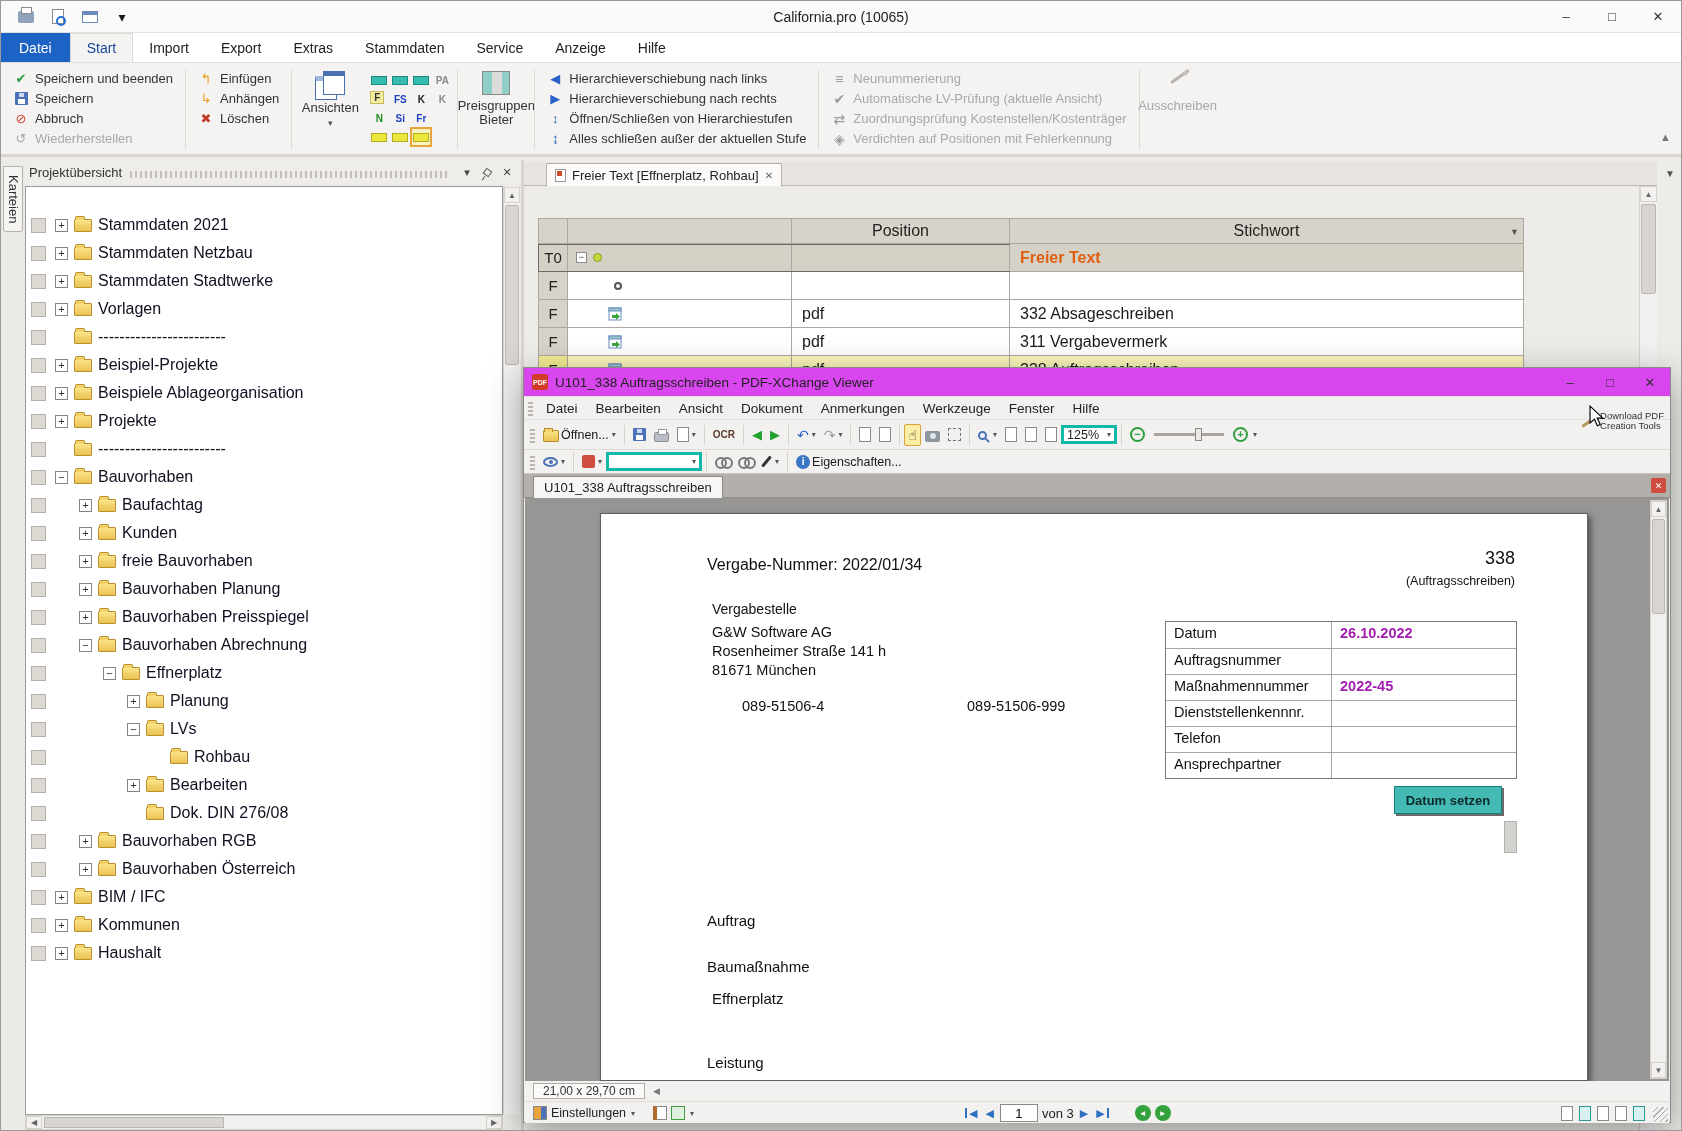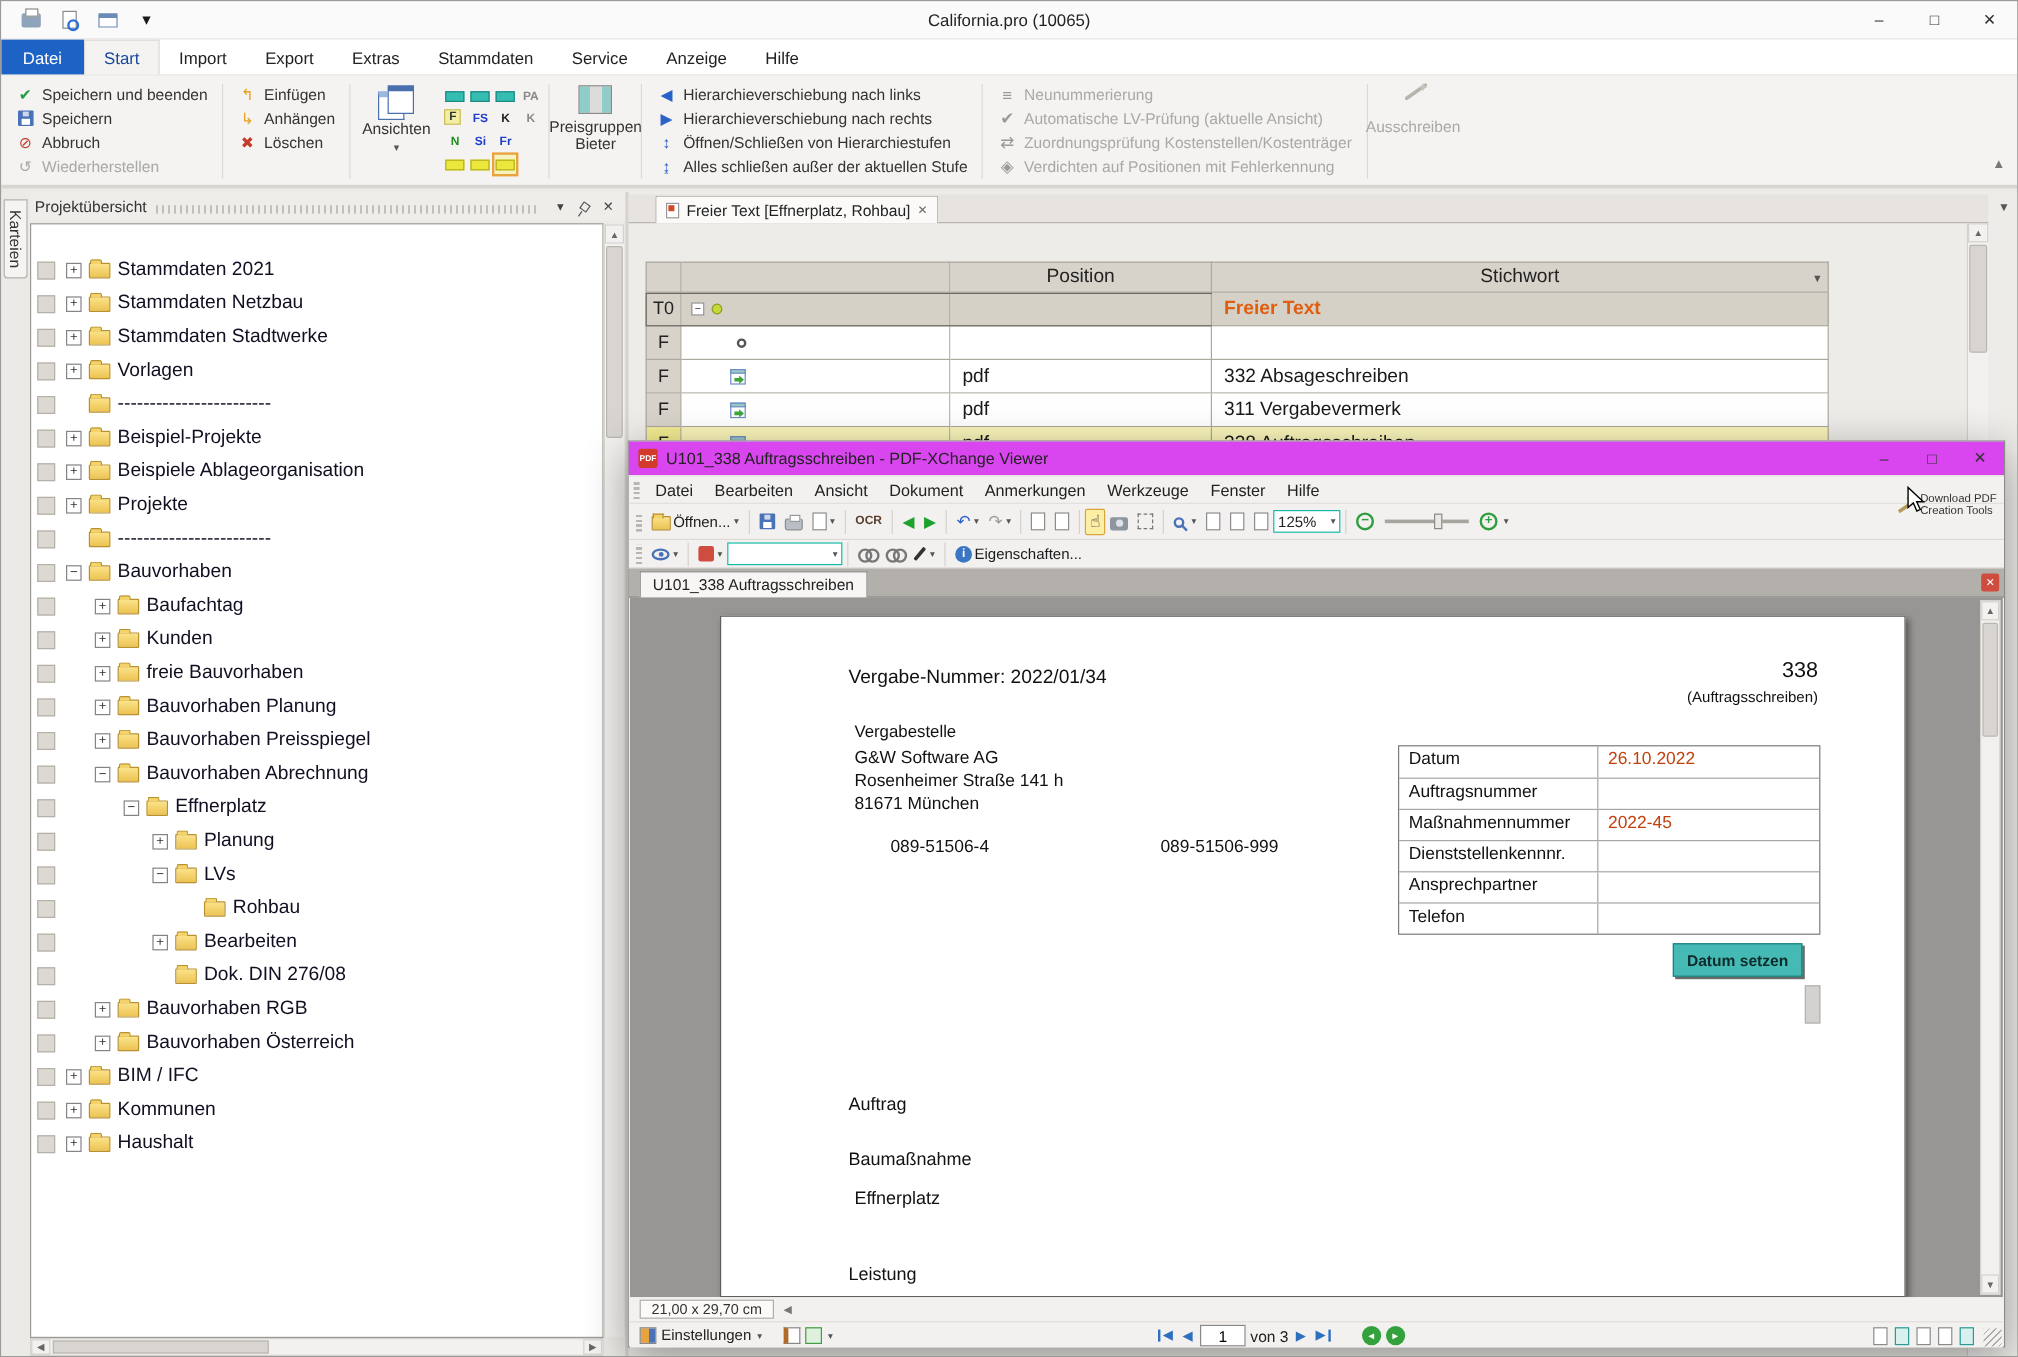--- a/index.html
+++ b/index.html
@@ -142,36 +142,36 @@
 .i-dashedbox{width:13px;height:13px;border:1px dashed #777}
 .i-eye{width:15px;height:10px;border:2px solid #4a72b8;border-radius:50%;position:relative}
 .i-eye::after{content:"";position:absolute;left:3.5px;top:1.5px;width:4px;height:4px;background:#4a72b8;border-radius:50%}
 .i-chain{width:15px;height:9px;position:relative}
 .i-chain::before,.i-chain::after{content:"";position:absolute;top:0;width:8px;height:8px;border:2px solid #777;border-radius:50%}
 .i-chain::after{left:6px}
 .i-pen{width:3px;height:13px;background:#333;transform:rotate(40deg);border-radius:1px;margin:0 4px}
 .i-info{width:14px;height:14px;border-radius:50%;background:#3a76c4;color:#fff;font-size:10px;font-weight:bold;display:flex;align-items:center;justify-content:center}
 .i-greenc{width:15px;height:15px;border-radius:50%;border:2px solid #2f9e3f;color:#2f9e3f;font-size:11px;font-weight:bold;display:flex;align-items:center;justify-content:center;line-height:11px}
 .ocr{font-size:10px;font-weight:bold;color:#5a3c2a;letter-spacing:0}
-.combo{height:19px;background:#fff;border:1px solid #14b8a6;display:flex;align-items:center;justify-content:space-between;padding:0 3px;font-size:12.5px;color:#222}
+.combo{height:19px;background:#fff;border:3px solid #14b8a6;display:flex;align-items:center;justify-content:space-between;padding:0 3px;font-size:12.5px;color:#222}
 .slider{width:70px;height:3px;background:#a8a49f;position:relative;margin:0 5px;flex:none}
 .slider .sthumb2{position:absolute;left:58%;top:-5px;width:7px;height:13px;background:#ece9e5;border:1px solid #8a8a8a}
 #pdfdoctabs{height:24px;background:#b3afab;position:relative;border-bottom:1px solid #8f8b87}
 .pdoctab{position:absolute;left:9px;top:2px;height:22px;background:#f7f6f5;border:1px solid #8a8a8a;border-bottom:none;display:flex;align-items:center;padding:0 10px;font-size:13px;color:#222;cursor:pointer}
 .pdocclose{position:absolute;right:4px;top:4px;width:15px;height:15px;background:#cf4d3e;color:#fff;font-size:9px;display:flex;align-items:center;justify-content:center;border-radius:2px;cursor:pointer}
 #pdfdoc{position:absolute;left:1px;right:1px;top:130px;height:583px;background:#989694;overflow:hidden}
 #pdfpage{position:absolute;left:75px;top:15px;width:988px;height:568px;background:#fff;border:1px solid #5f5f5f;box-shadow:3px 3px 6px rgba(0,0,0,.45)}
 #pdf-vscroll{position:absolute;right:2px;top:2px;bottom:2px;width:17px;background:#f1f0ee;border:1px solid #d5d2ce}
 .pgtxt{position:absolute;font-size:14.5px;color:#111;white-space:nowrap}
 .b{font-weight:normal}
 #infotable{position:absolute;left:564px;top:107px;width:352px;border:1px solid #7a7a7a}
 .itrow{display:flex;height:26px;border-top:1px solid #a6a6a6}
 .itrow:first-child{border-top:none}
 .itlabel{width:166px;padding:3px 12px 0 8px;font-size:14.5px;color:#111;border-right:1px solid #a6a6a6}
-.itvalue{flex:1;padding:3px 0 0 8px;font-size:14.5px;font-weight:normal;color:#c2410c}
+.itvalue{flex:1;padding:3px 0 0 8px;font-size:14.5px;font-weight:bold;color:#a21caf}
 #datum-btn{position:absolute;left:793px;top:272px;width:108px;height:28px;background:#45b9b4;border:1px solid #1d7d7a;box-shadow:2px 2px 0 #6a6a6a;font-size:13px;font-weight:bold;color:#0c2b2a;display:flex;align-items:center;justify-content:center;cursor:pointer}
 #minithumb{position:absolute;left:903px;top:307px;width:13px;height:32px;background:#d4d2cf;border:1px solid #b5b2ae}
 #pdfstatus1{position:absolute;left:1px;right:1px;top:713px;height:20px;background:#f3f1ef;display:flex;align-items:center;gap:8px;padding:0 8px}
 .sizebox{width:112px;height:16px;border:1px solid #b0aca7;background:#fbfaf9;font-size:12px;color:#333;display:flex;align-items:center;justify-content:center}
 #pdfstatus2{position:absolute;left:1px;right:1px;top:733px;height:22px;background:#f3f1ef;border-top:1px solid #e0ddd9}
 .st2{position:absolute;top:0;height:22px;display:flex;align-items:center;gap:4px}
 .navbtn{color:#2f6fc0;font-size:11px;cursor:pointer;padding:0 2px}
 .navbtn.bar-l{border-left:2px solid #2f6fc0;line-height:10px}
 .navbtn.bar-r{border-right:2px solid #2f6fc0;line-height:10px}
 #pageinput{width:38px;height:18px;border:1px solid #8a8a8a;text-align:center;font-size:13px}
@@ -801,25 +801,25 @@
             </div>
           <div class="itrow">
               <span class="itlabel">Maßnahmennummer</span>
               <span class="itvalue">2022-45</span>
             </div>
           <div class="itrow">
               <span class="itlabel">Dienststellenkennnr.</span>
               <span class="itvalue"></span>
             </div>
           <div class="itrow">
-              <span class="itlabel">Ansprechpartner</span>
+              <span class="itlabel">Telefon</span>
               <span class="itvalue"></span>
             </div>
           <div class="itrow">
-              <span class="itlabel">Telefon</span>
+              <span class="itlabel">Ansprechpartner</span>
               <span class="itvalue"></span>
             </div>
         </div>
         <div id="datum-btn">Datum setzen</div>
         <div id="minithumb"></div>
         <span class="pgtxt b" style="left:106px;top:398px;font-size:15px">Auftrag</span>
         <span class="pgtxt" style="left:106px;top:444px;font-size:15px">Baumaßnahme</span>
         <span class="pgtxt b" style="left:111px;top:476px;font-size:15px">Effnerplatz</span>
         <span class="pgtxt" style="left:106px;top:540px;font-size:15px">Leistung</span>
       </div>

